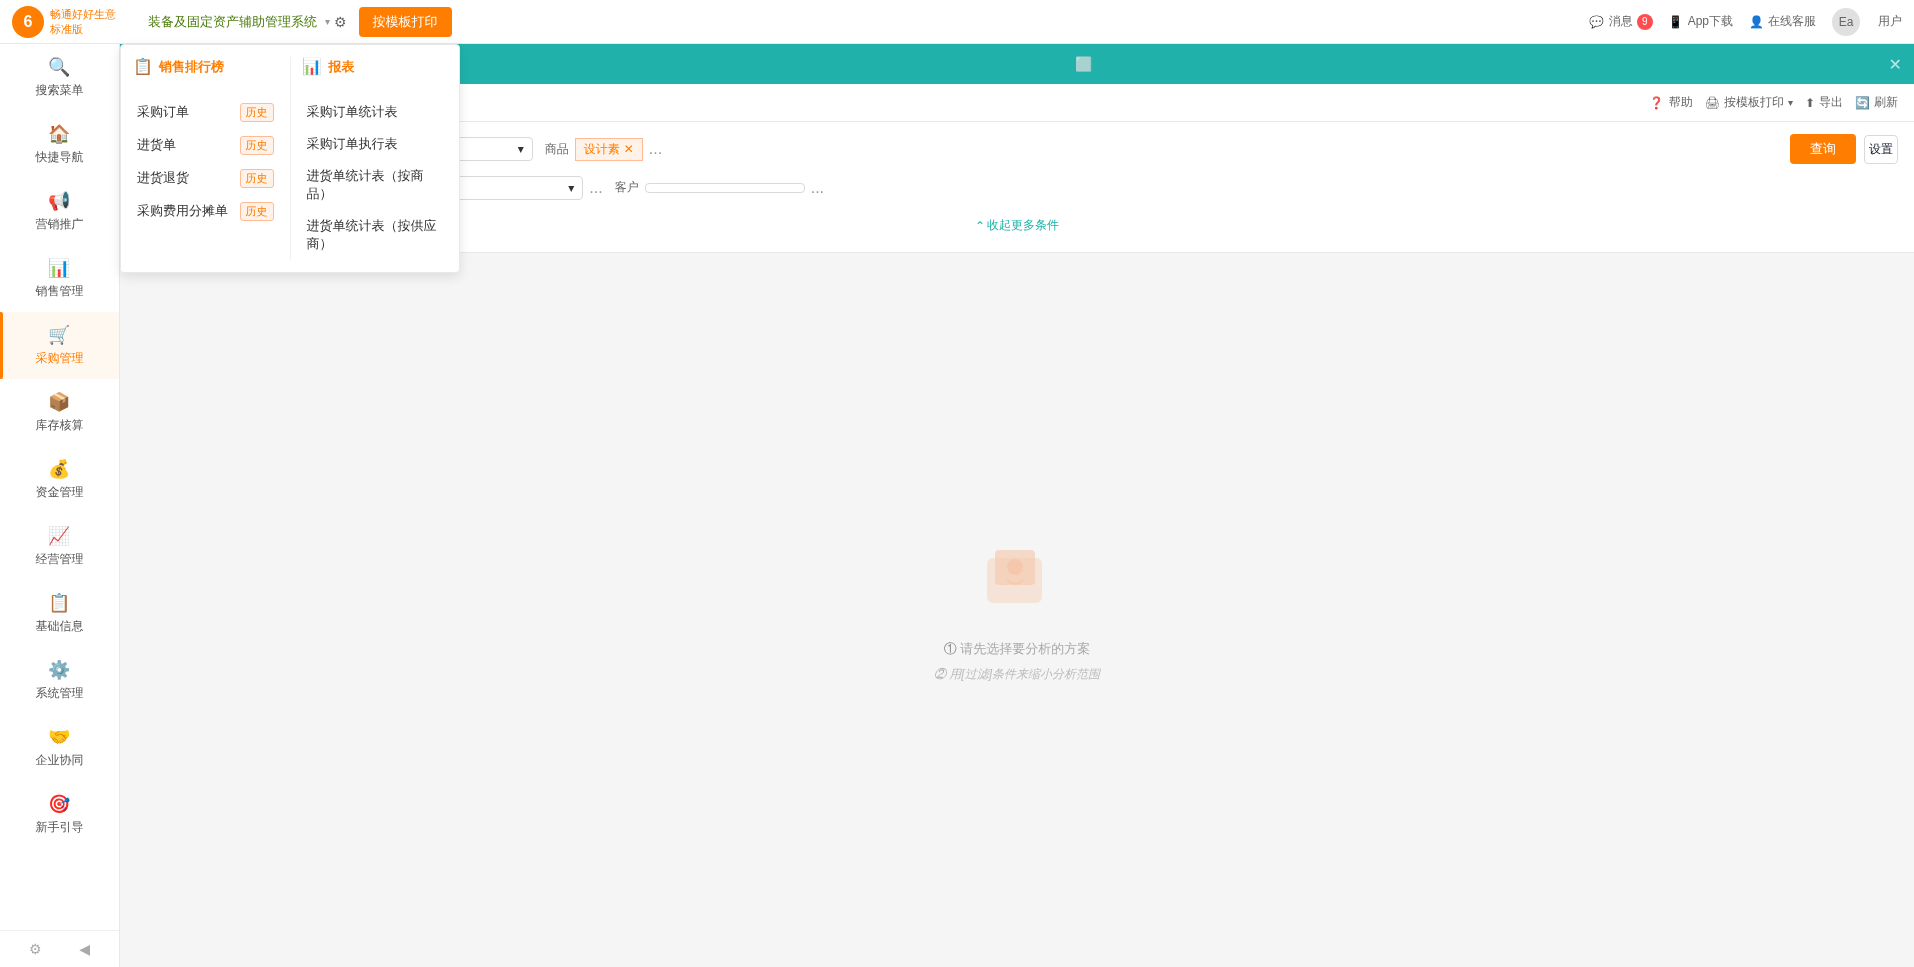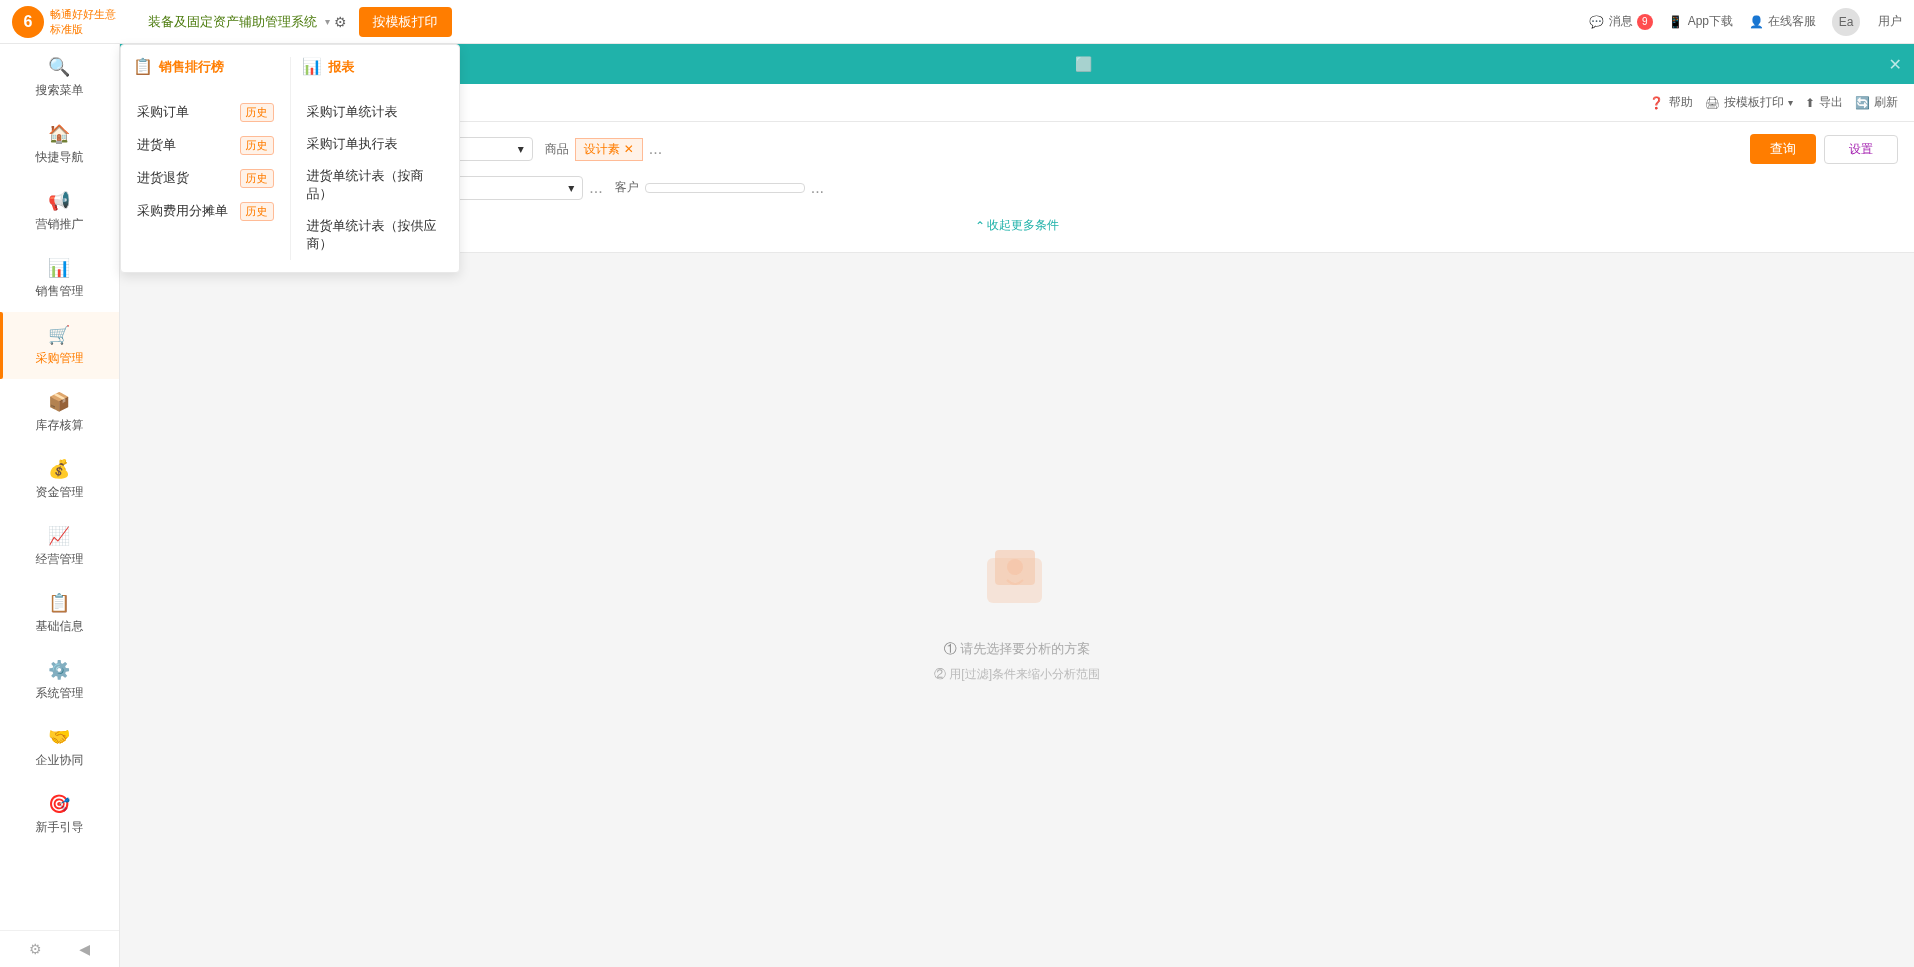--- a/index.html
+++ b/index.html
@@ -57,27 +57,27 @@
     .filter-label { font-size: 12px; color: #666; white-space: nowrap; }
     .filter-select { border: 1px solid #d9d9d9; border-radius: 4px; padding: 4px 8px; font-size: 12px; color: #333; background: #fff; cursor: pointer; display: flex; align-items: center; gap: 4px; min-width: 100px; }
     .filter-select-wide { min-width: 160px; }
     .filter-tag { background: #fff2e8; border: 1px solid #ffbb96; color: #ff7d00; border-radius: 0; padding: 2px 8px; font-size: 12px; display: flex; align-items: center; gap: 4px; }
     .filter-tag-close { cursor: pointer; color: #ff7d00; }
     .filter-date { display: flex; align-items: center; gap: 4px; }
     .filter-more { color: #666; font-size: 12px; cursor: pointer; }
     .filter-dots { color: #999; font-size: 16px; cursor: pointer; }
     .filter-collapse { color: #20b2aa; font-size: 12px; cursor: pointer; display: flex; align-items: center; gap: 2px; justify-content: center; padding: 6px; }
     .query-btn { background: #ff7d00; color: #fff; border: none; padding: 6px 20px; border-radius: 4px; cursor: pointer; font-size: 13px; }
-    .setting-btn { border: 1px solid #d9d9d9; color: #a21caf; background: #fff; padding: 5px 24px; border-radius: 4px; cursor: pointer; font-size: 12px; }
+    .setting-btn { border: 1px solid #d9d9d9; color: #0f172a; background: #fff; padding: 5px 4px; border-radius: 4px; cursor: pointer; font-size: 12px; }
 
     
     .empty-state { flex: 1; display: flex; flex-direction: column; align-items: center; justify-content: center; color: #aaa; gap: 8px; }
     .empty-icon { font-size: 60px; color: #f5a97a; opacity: 0.6; }
     .empty-text { font-size: 13px; color: #aaa; }
-    .empty-hint { font-size: 12px; color: #bbb; }
+    .empty-hint { font-size: 12px; color: #bbb; font-style: italic; }
 
     
     .dropdown-menu { position: absolute; top: 44px; left: 120px; background: #fff; border: 1px solid #e8e8e8; border-radius: 4px; box-shadow: 0 4px 12px rgba(0,0,0,0.1); z-index: 200; width: 340px; padding: 12px; }
     .dropdown-cols { display: flex; gap: 0; }
     .dropdown-col { flex: 1; }
     .dropdown-col-title { display: flex; align-items: center; gap: 6px; color: #ff7d00; font-size: 13px; font-weight: bold; margin-bottom: 12px; padding-bottom: 8px; }
     .dropdown-col-title-icon { font-size: 16px; }
     .dropdown-divider { width: 1px; background: #f0f0f0; margin: 0 12px; }
     .dropdown-item { display: flex; align-items: flex-start; justify-content: space-between; padding: 7px 4px; cursor: pointer; font-size: 13px; color: #333; }
     .history-badge { background: #fff2e8; border: 1px solid #ffbb96; color: #ff7d00; border-radius: 3px; padding: 1px 5px; font-size: 11px; }

